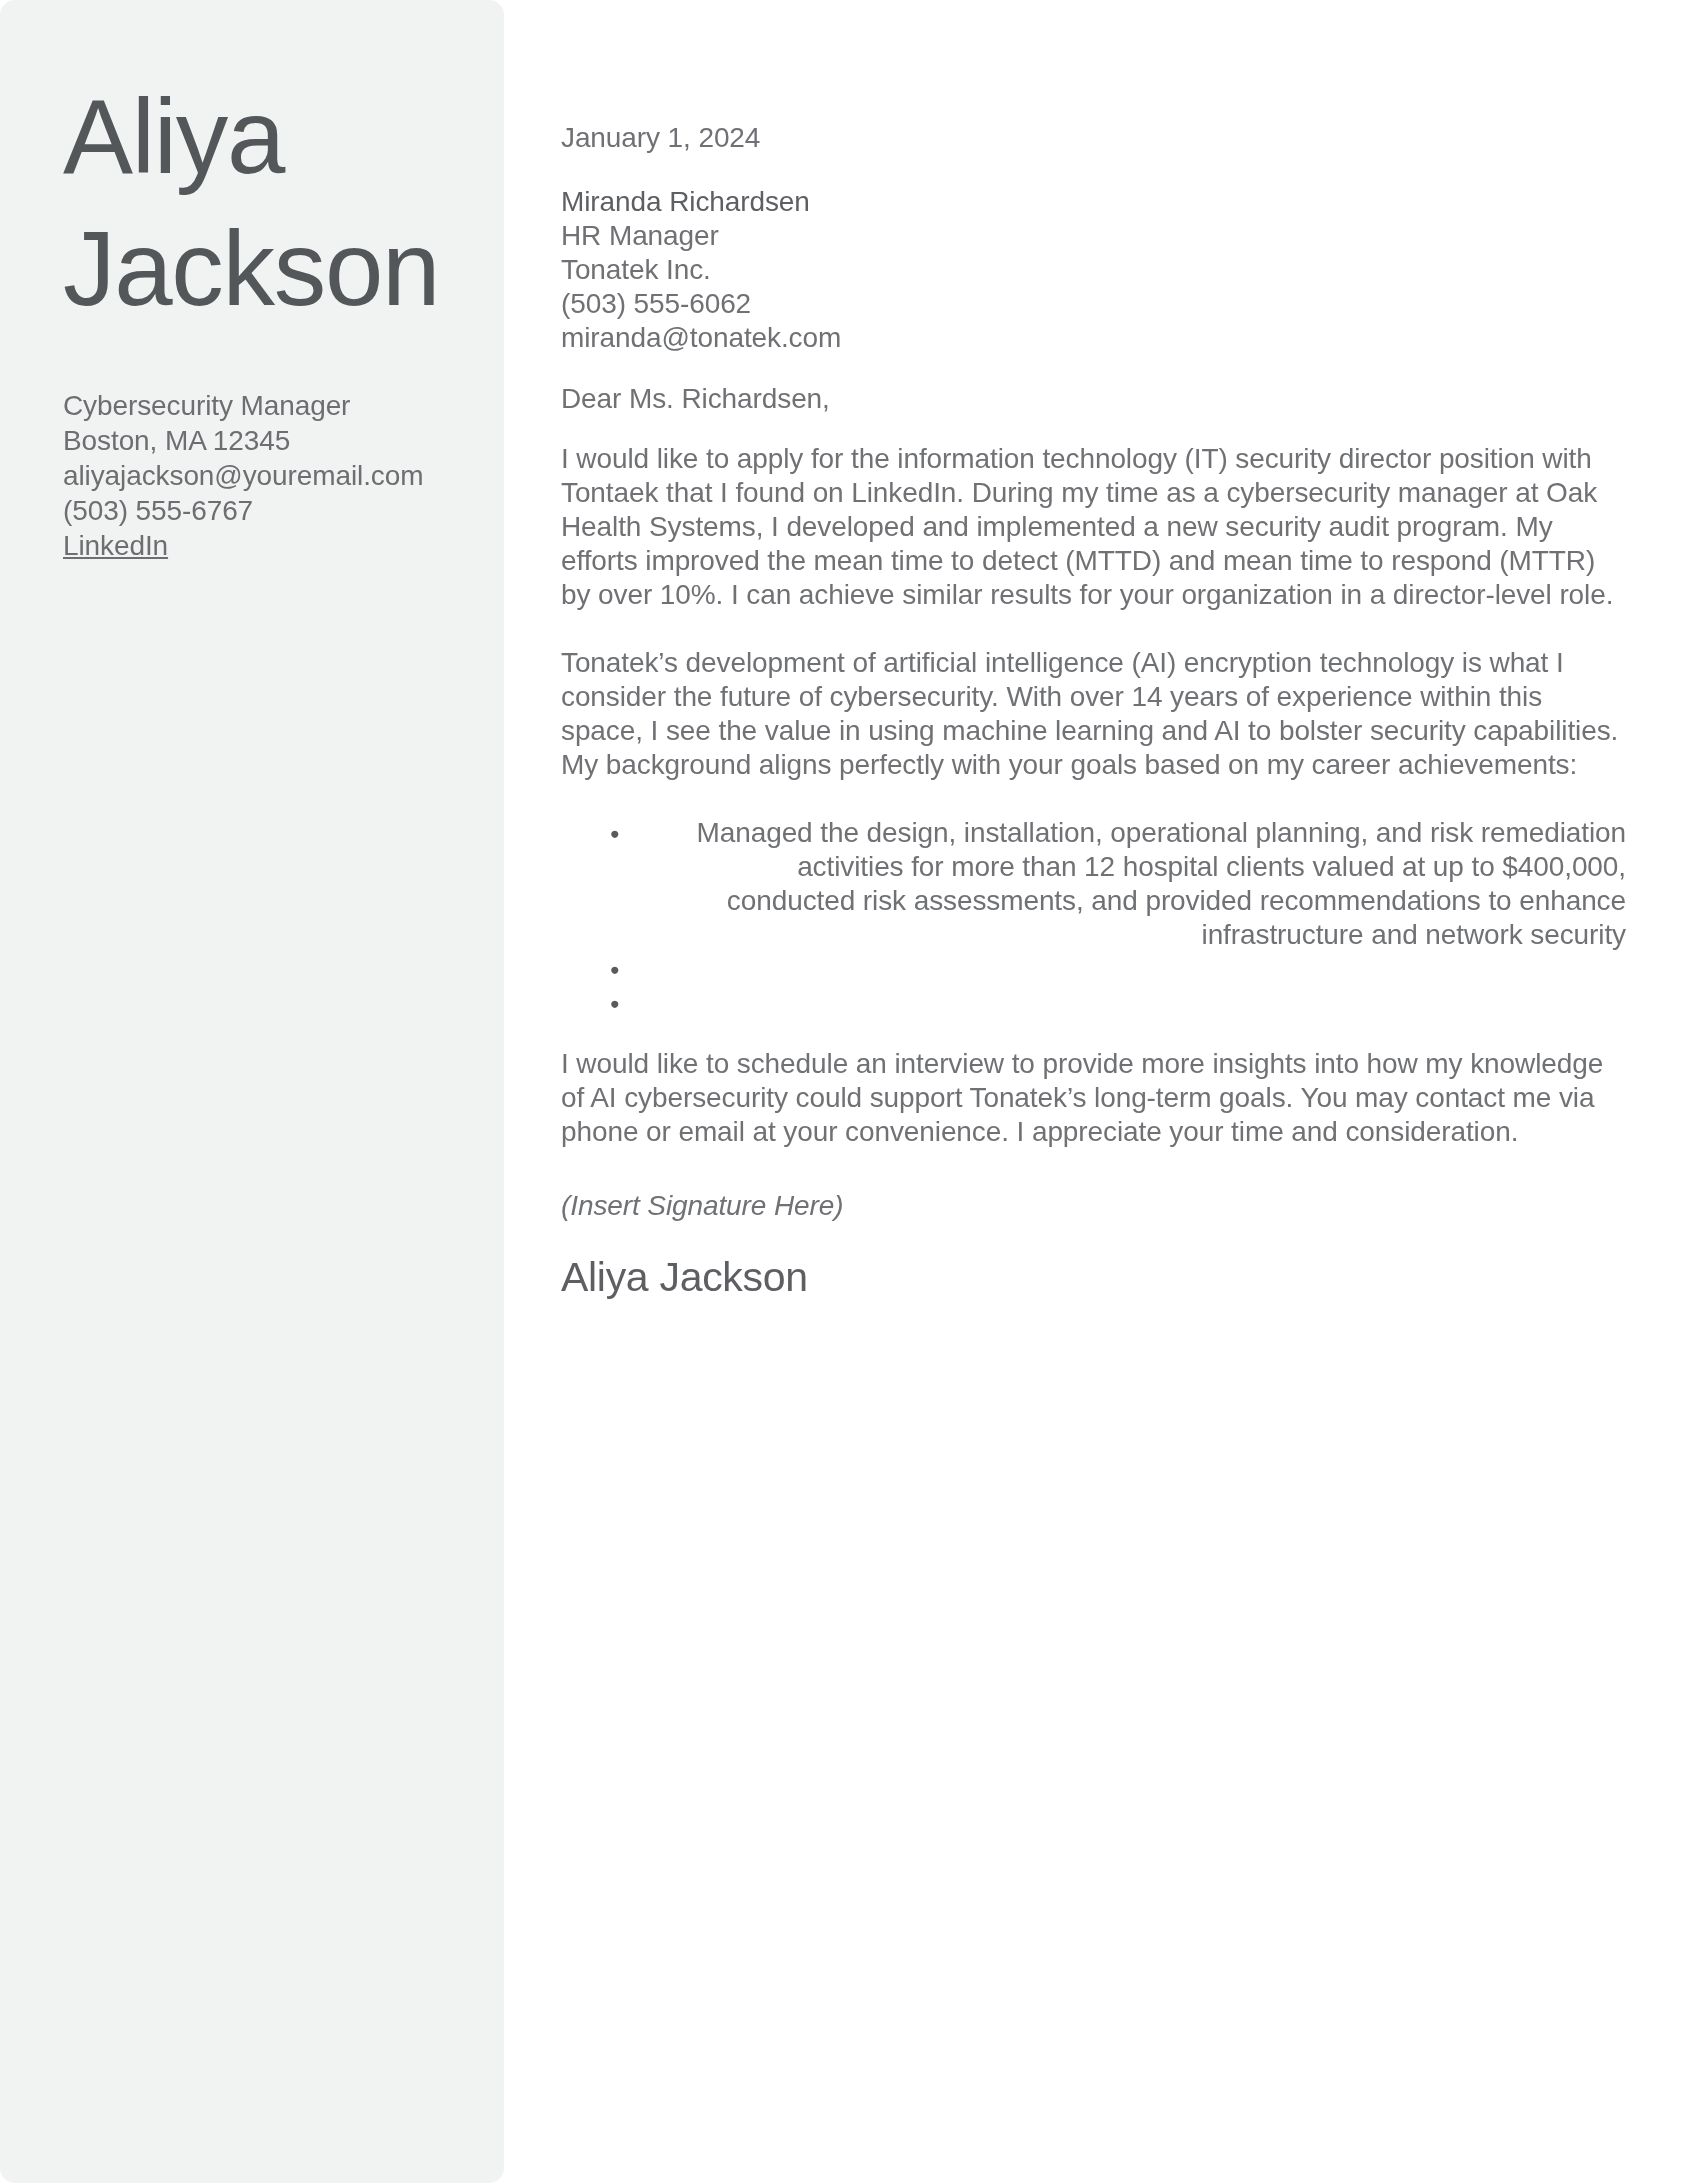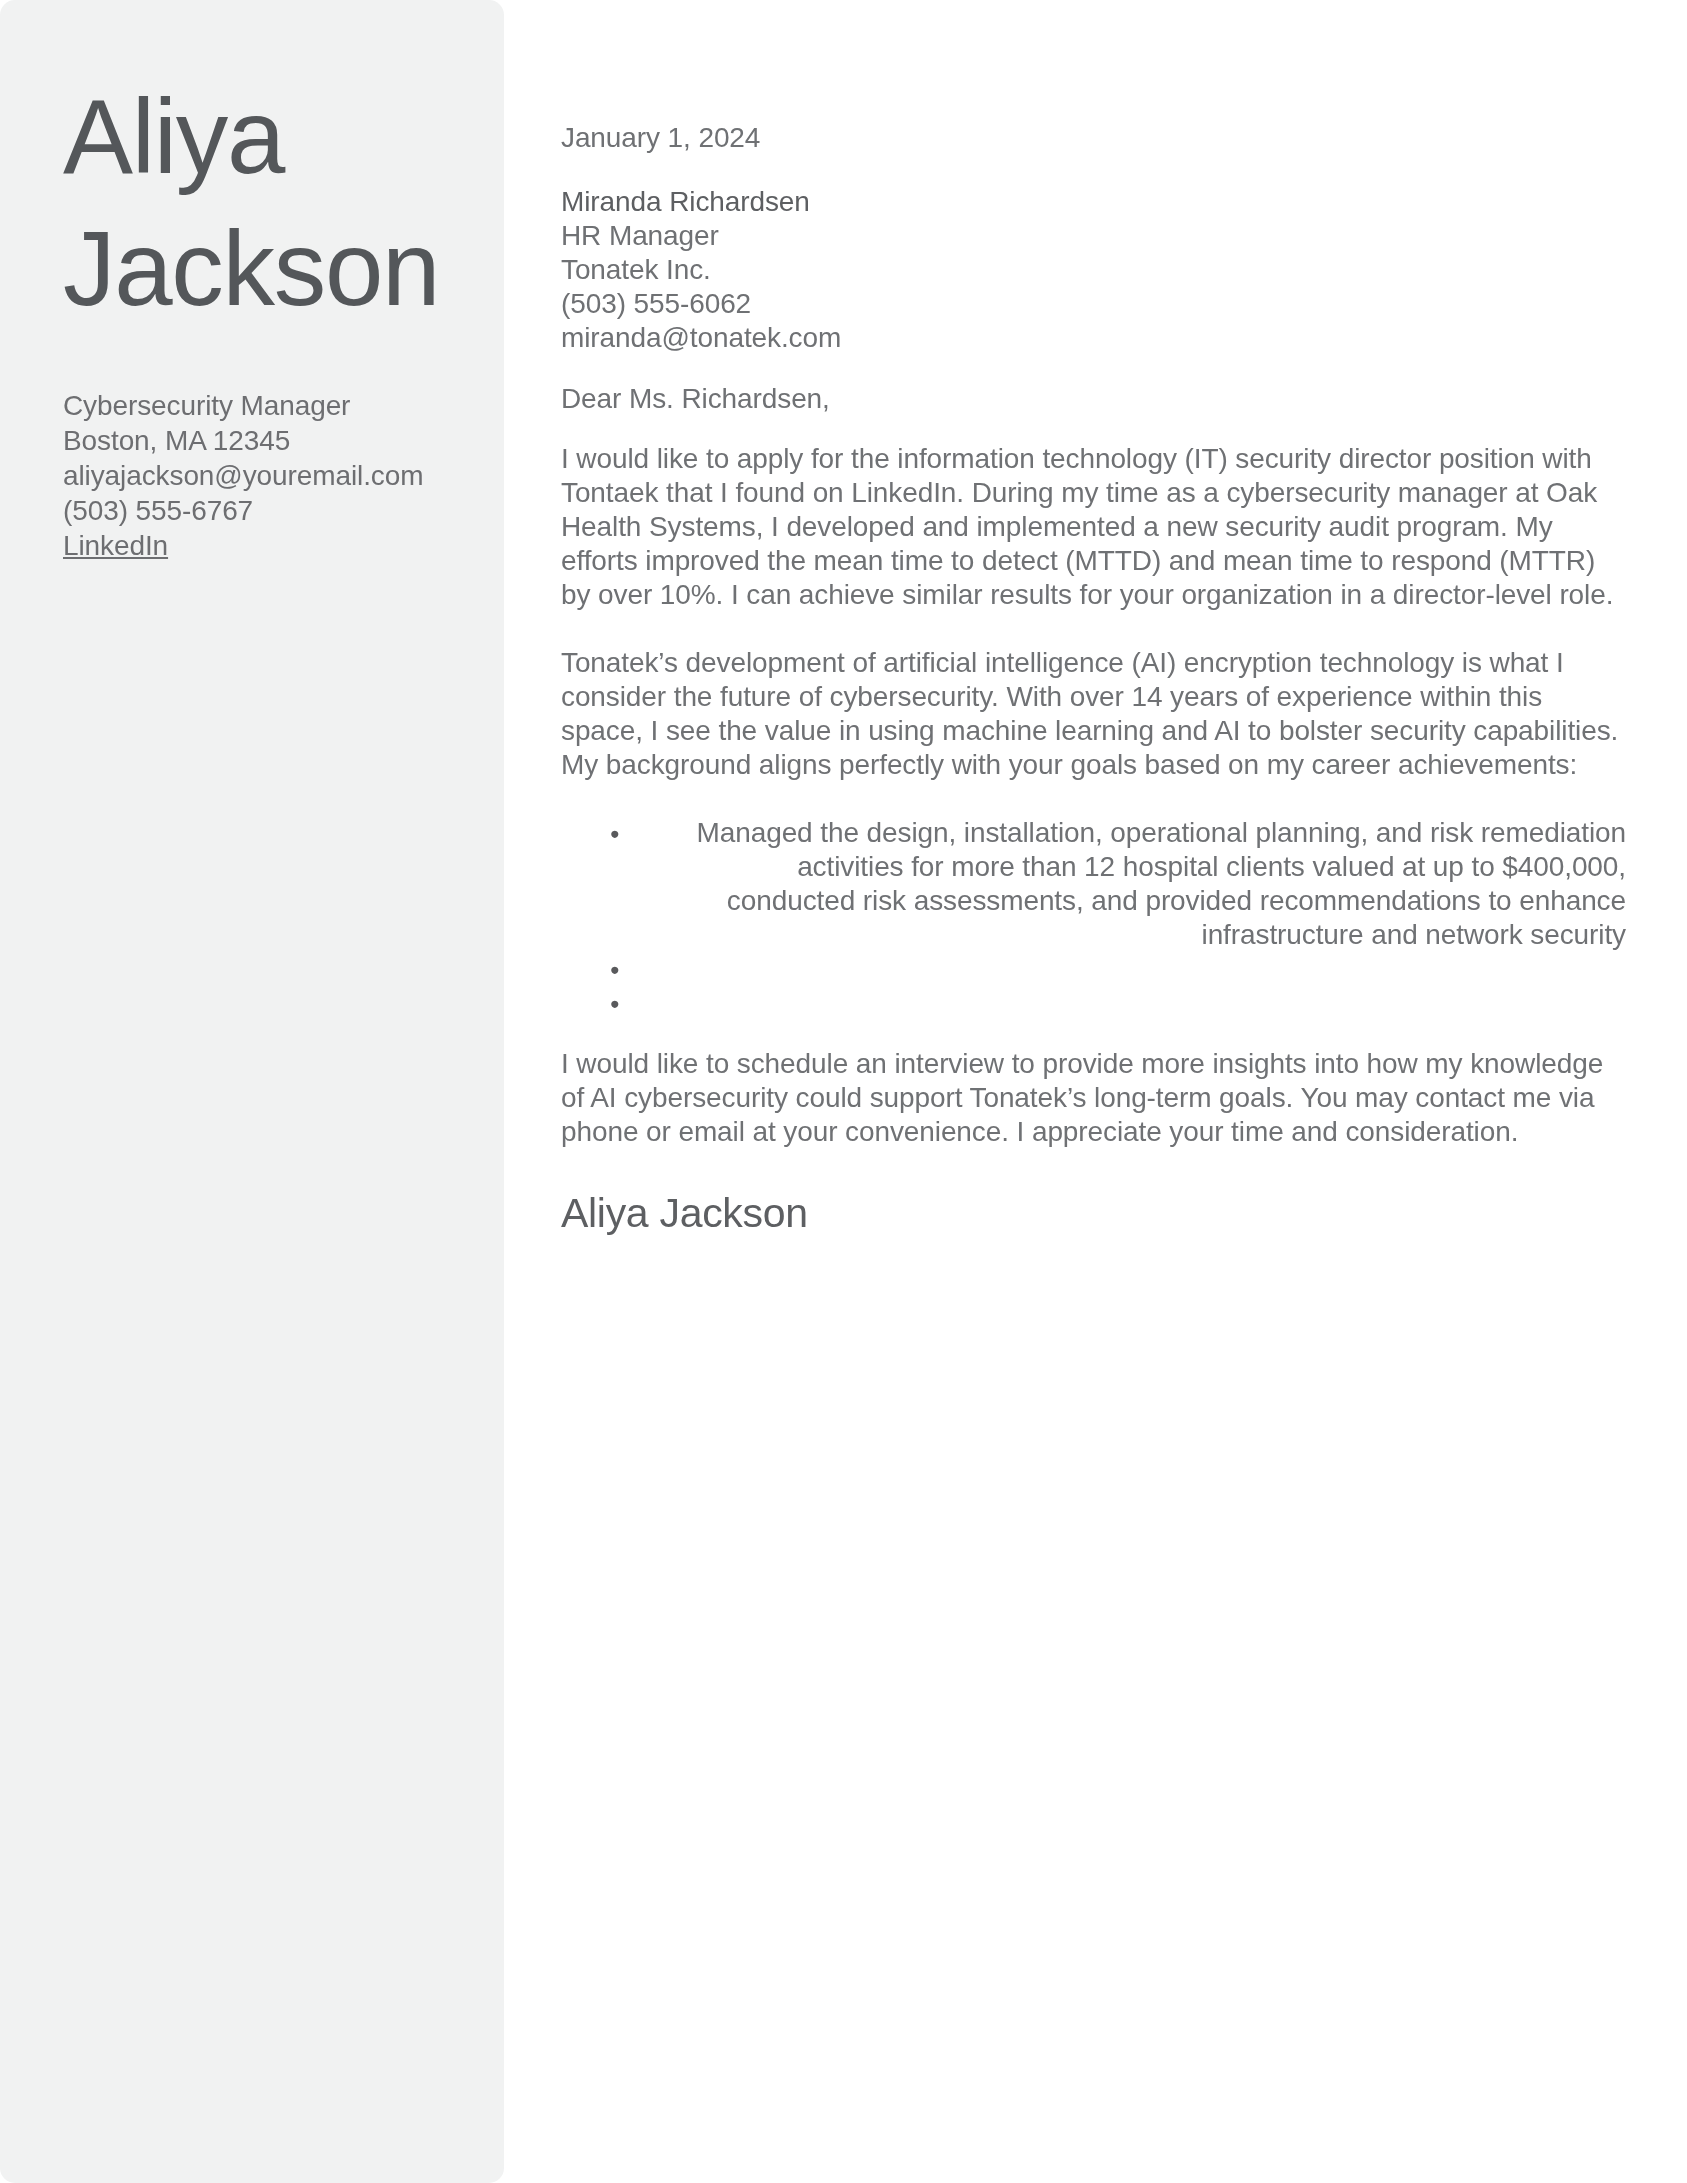--- a/index.html
+++ b/index.html
@@ -131,18 +131,19 @@
         <span class="bullet-marker">●</span>
       </li>
       <li>
         <span class="bullet-marker">●</span>
       </li>
     </ul>
 
     <p class="closing-para">I would like to schedule an interview to provide more insights into how my knowledge of AI cybersecurity could support Tonatek’s long-term goals. You may contact me via phone or email at your convenience. I appreciate your time and consideration.</p>
 
 
+    <div class="signature-placeholder">(Insert Signature Here)</div>
 
     <div class="signature-name">Aliya Jackson</div>
 
   </main>
 </div>
 
 
 </body></html>

